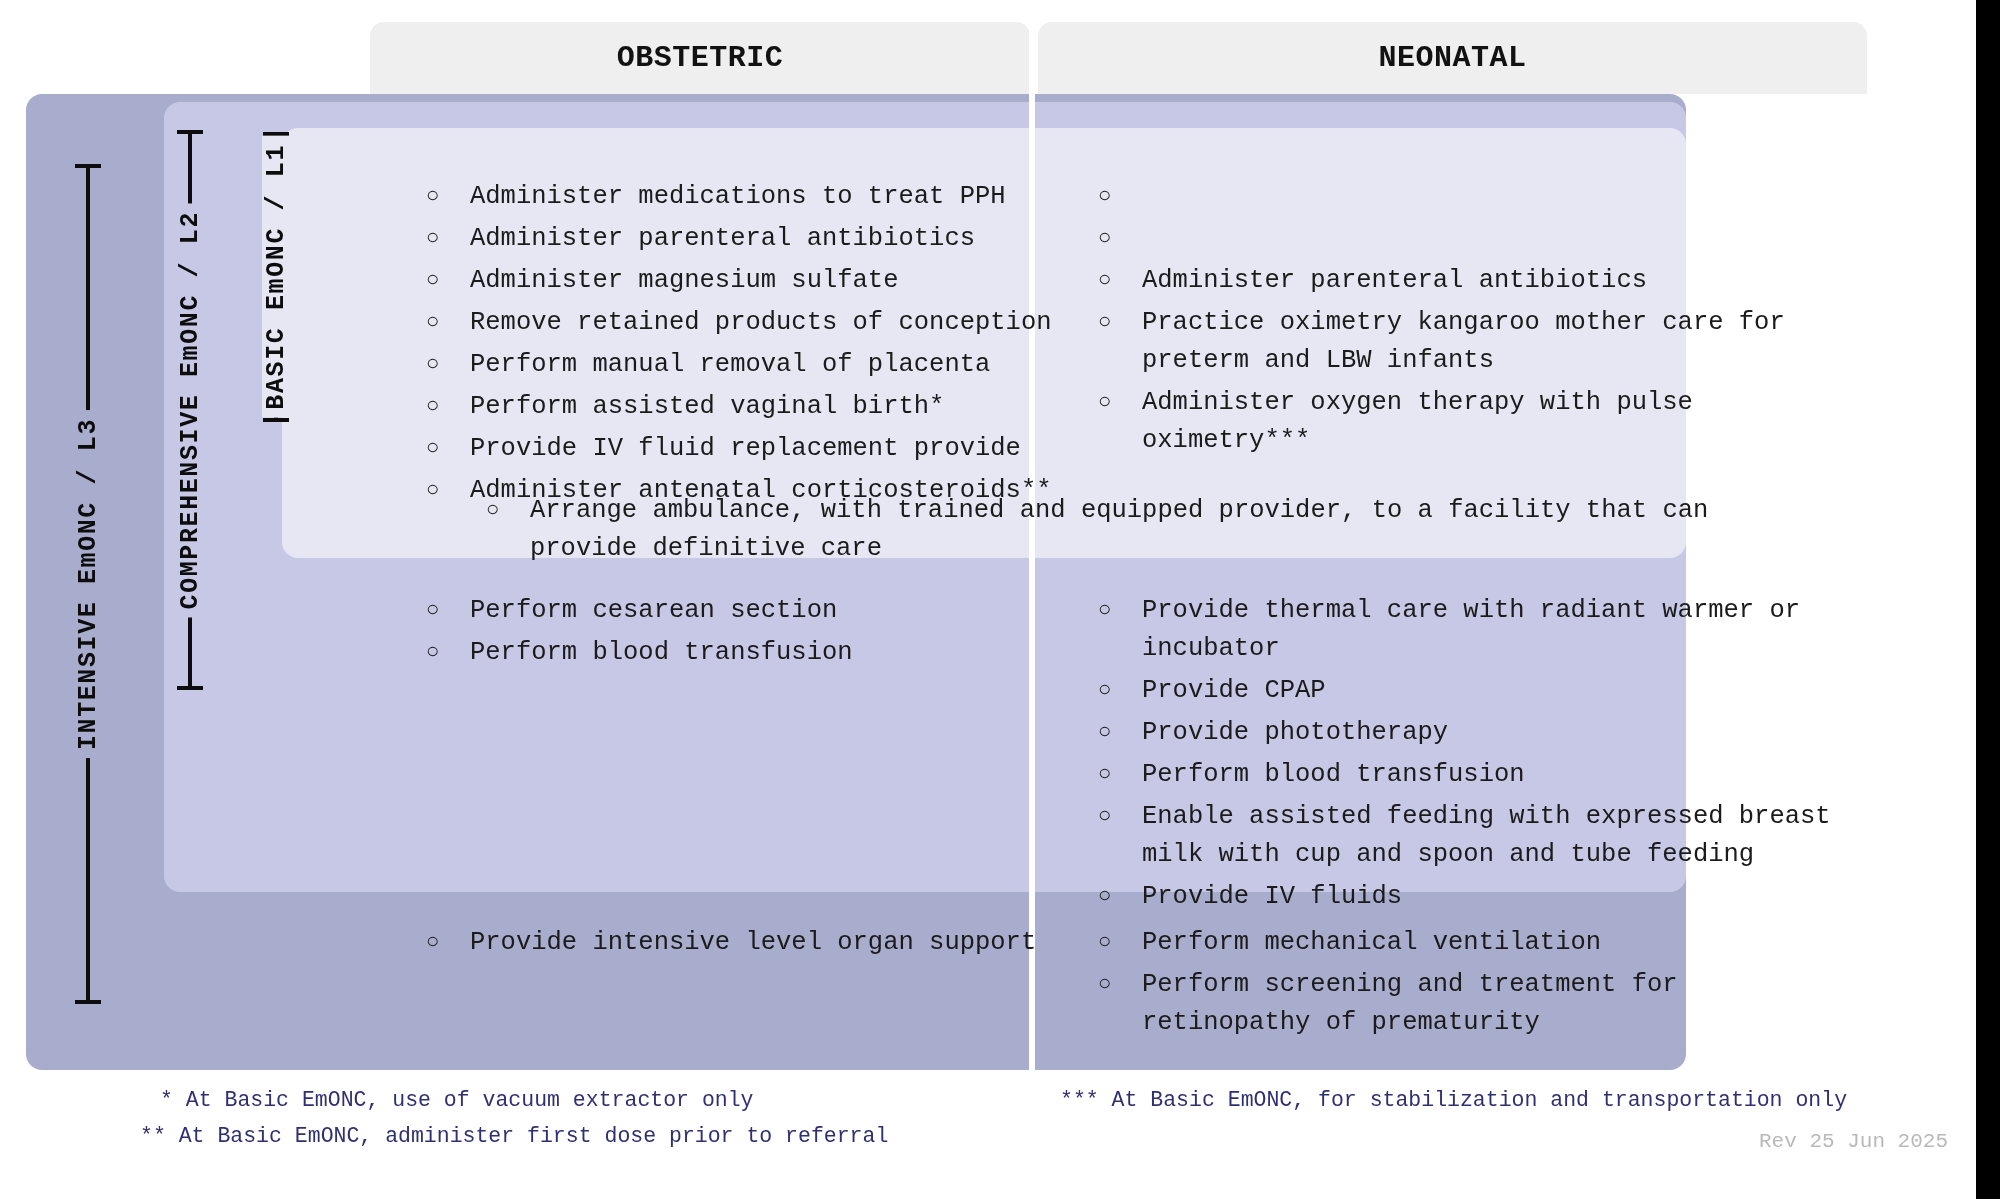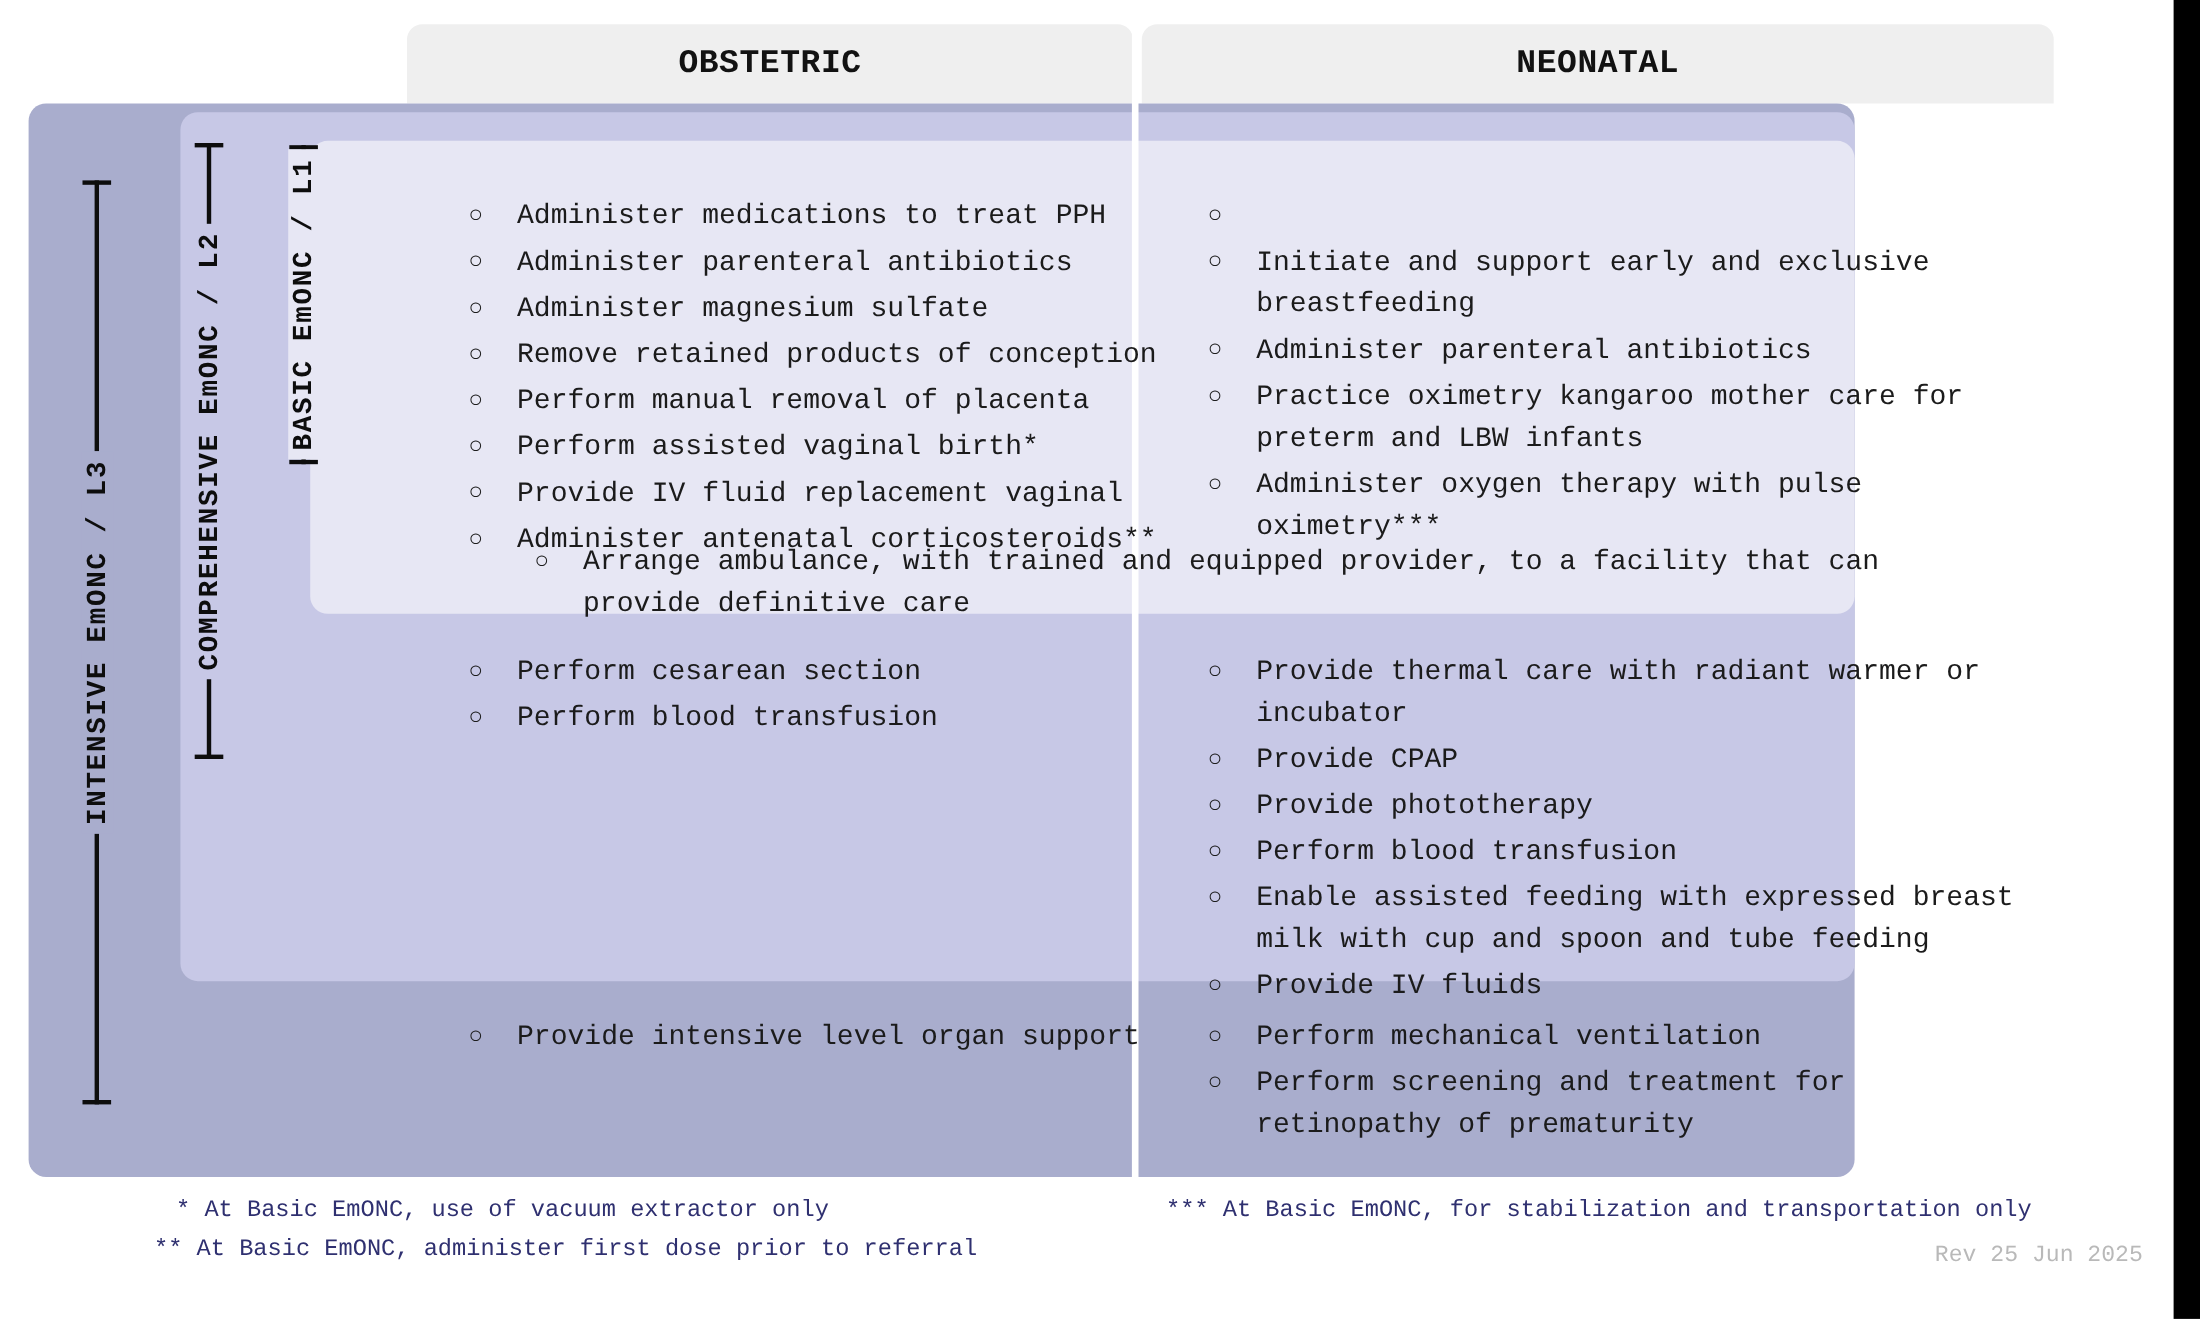--- a/index.html
+++ b/index.html
@@ -245,34 +245,33 @@
       <div class="bullet-row">
         <span class="bullet-mark">○</span>
         <span class="bullet-text">Perform manual removal of placenta</span>
       </div>
       <div class="bullet-row">
         <span class="bullet-mark">○</span>
         <span class="bullet-text">Perform assisted vaginal birth*</span>
       </div>
       <div class="bullet-row">
         <span class="bullet-mark">○</span>
-        <span class="bullet-text">Provide IV fluid replacement vaginal</span>
+        <span class="bullet-text">Provide IV fluid replacement provide</span>
       </div>
       <div class="bullet-row">
         <span class="bullet-mark">○</span>
         <span class="bullet-text">Administer antenatal corticosteroids**</span>
       </div>
     </div>
   <div class="list-block" id="list-neo-l1">
       <div class="bullet-row">
         <span class="bullet-mark">○</span>
       </div>
       <div class="bullet-row">
         <span class="bullet-mark">○</span>
-        <span class="bullet-text">Initiate and support early and exclusive breastfeeding</span>
       </div>
       <div class="bullet-row">
         <span class="bullet-mark">○</span>
         <span class="bullet-text">Administer parenteral antibiotics</span>
       </div>
       <div class="bullet-row">
         <span class="bullet-mark">○</span>
         <span class="bullet-text">Practice oximetry kangaroo mother care for preterm and LBW infants</span>
       </div>
       <div class="bullet-row">

